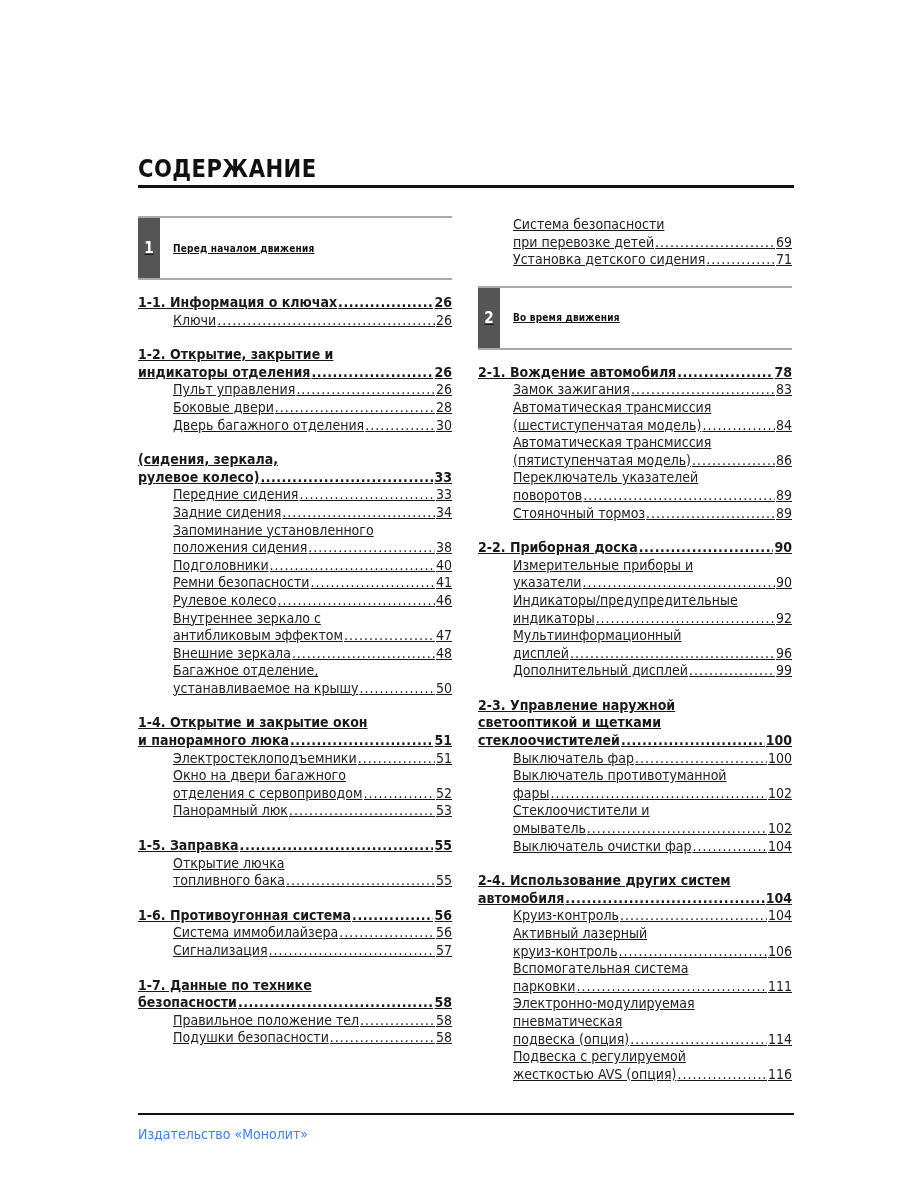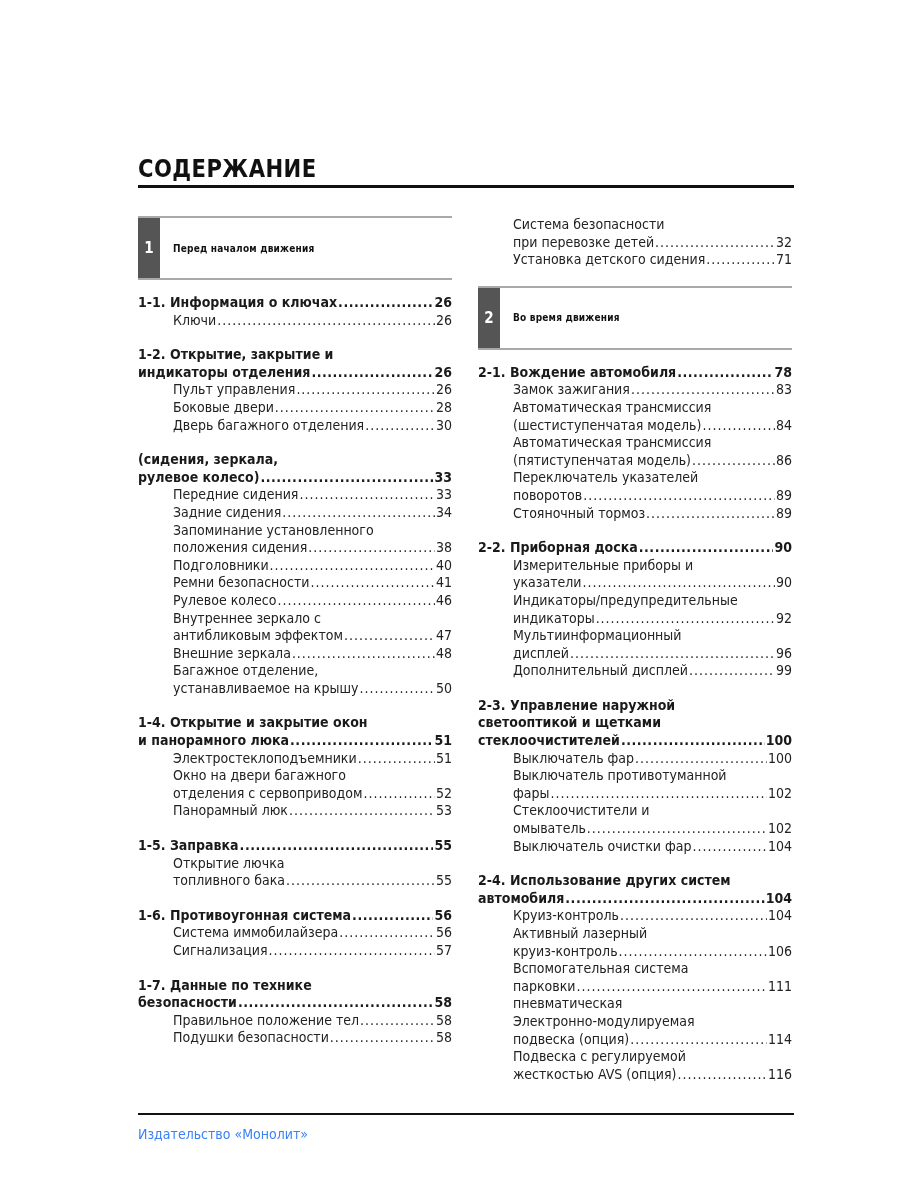--- a/index.html
+++ b/index.html
@@ -1,21 +1,21 @@
 <!DOCTYPE html>
 <html><head>
 <meta charset="utf-8">
 <style>
   html, body { margin: 0; padding: 0; background: #ffffff; }
   body { width: 900px; height: 1200px; position: relative; overflow: hidden;
          font-family: "DejaVu Sans Condensed", "DejaVu Sans", sans-serif; color: #1a1a1a; }
   .title { position: absolute; left: 138px; top: 155px; font-size: 24px; font-weight: bold;
            letter-spacing: 0.5px; color: #111; font-family: "DejaVu Sans", sans-serif; transform: scaleX(0.88); transform-origin: left; }
   .title-rule { position: absolute; left: 138px; top: 185px; width: 656px; height: 3px; background: #111; }
-  .col { position: absolute; width: 314px; }
+  .col { position: absolute; width: 314px; text-decoration: underline; }
   #col-left { left: 138px; top: 216px; }
   #col-right { left: 478px; top: 216px; }
   .chapter { position: relative; height: 60px; border-top: 2px solid #a9a9a9; border-bottom: 2px solid #a9a9a9;
              display: flex; align-items: center; margin-bottom: 14px; }
   .chapter .num { width: 22px; height: 100%; background: #555555; color: #fff; font-weight: bold;
                   font-size: 15px; display: flex; align-items: center; justify-content: center; }
   .chapter .ctitle { margin-left: 13px; font-weight: bold; font-size: 10px; color: #111; letter-spacing: 0.2px; }
   .section { margin-bottom: 17px; }
   .line { display: flex; align-items: baseline; font-size: 14px; line-height: 17.6px; white-space: nowrap; }
   .line.bold { font-weight: bold; }
@@ -222,21 +222,21 @@
     </div>
   </div>
 <div class="col" id="col-right">
     <div class="section">
       <div class="line sub">
         <span class="txt">Система безопасности</span>
       </div>
       <div class="line sub">
         <span class="txt">при перевозке детей</span>
         <span class="dots"></span>
-        <span class="pg">32</span>
+        <span class="pg">69</span>
       </div>
       <div class="line sub">
         <span class="txt">Установка детского сидения</span>
         <span class="dots"></span>
         <span class="pg">71</span>
       </div>
     </div>
     <div class="chapter">
       <div class="num">2</div>
       <div class="ctitle">Во время движения</div>
@@ -381,24 +381,24 @@
       </div>
       <div class="line sub">
         <span class="txt">Вспомогательная система</span>
       </div>
       <div class="line sub">
         <span class="txt">парковки</span>
         <span class="dots"></span>
         <span class="pg">111</span>
       </div>
       <div class="line sub">
+        <span class="txt">Электронно-модулируемая</span>
+      </div>
+      <div class="line sub">
         <span class="txt">пневматическая</span>
-      </div>
-      <div class="line sub">
-        <span class="txt">Электронно-модулируемая</span>
       </div>
       <div class="line sub">
         <span class="txt">подвеска (опция)</span>
         <span class="dots"></span>
         <span class="pg">114</span>
       </div>
       <div class="line sub">
         <span class="txt">Подвеска с регулируемой</span>
       </div>
       <div class="line sub">

